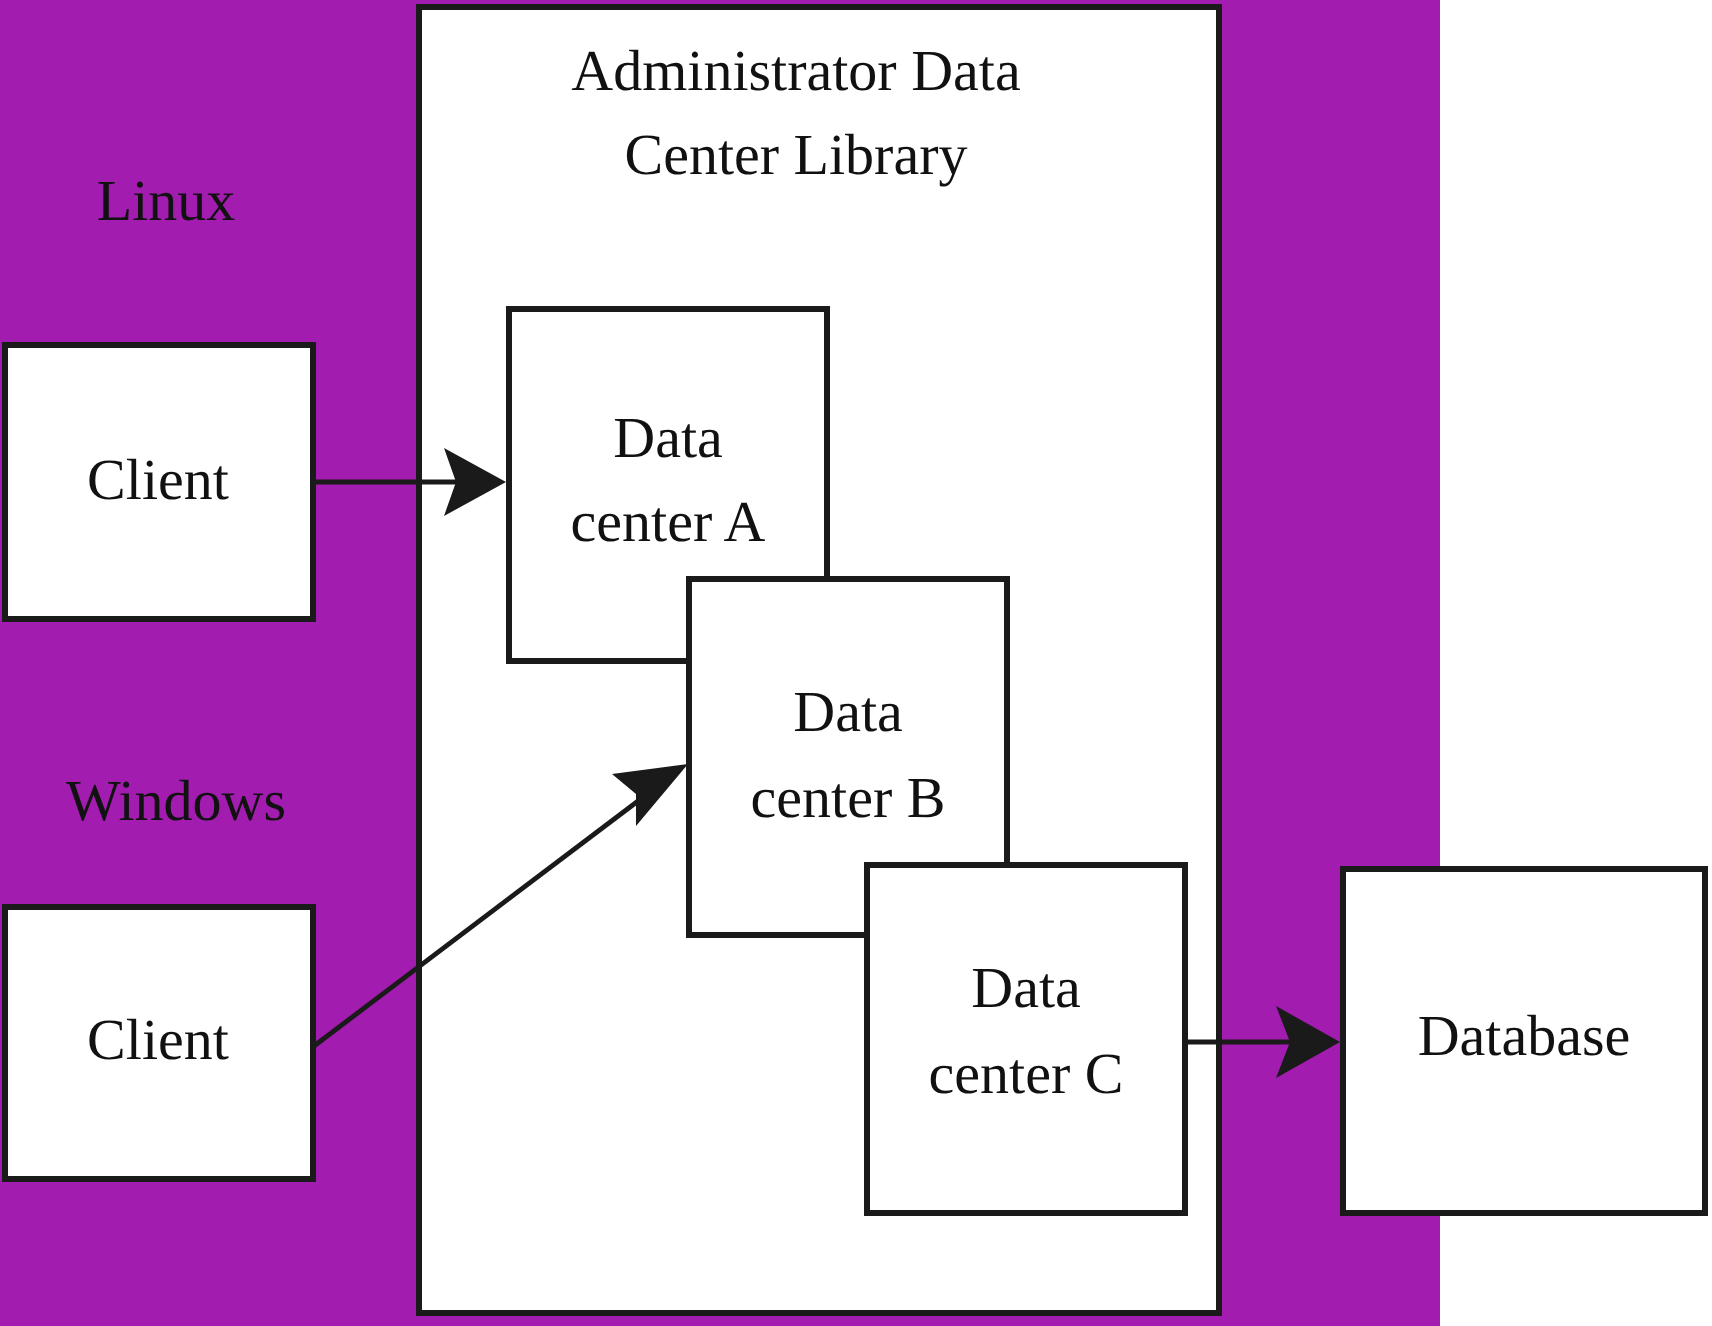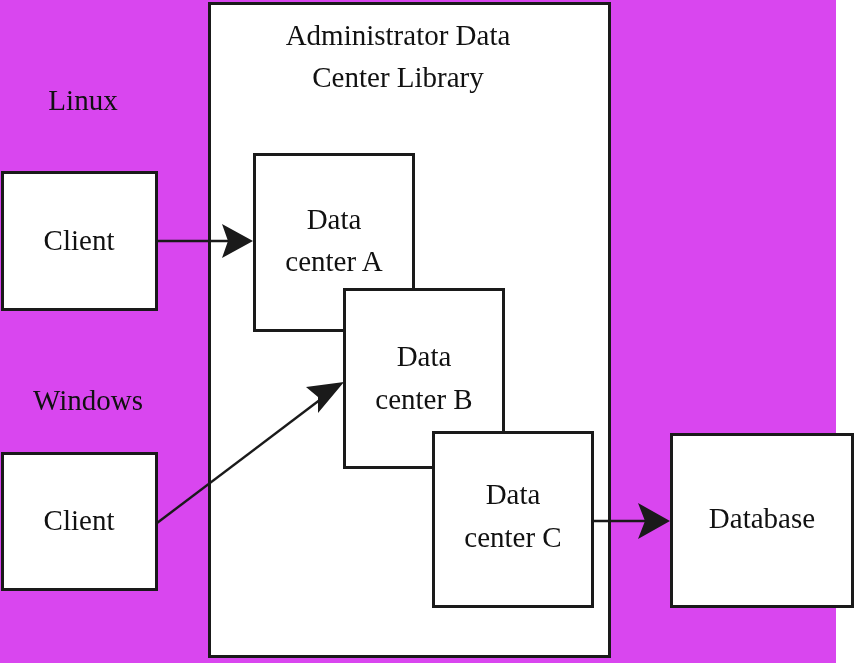--- a/index.html
+++ b/index.html
@@ -8,23 +8,23 @@
     background: #ffffff;
   }
   body {
     width: 856px;
     height: 663px;
     overflow: hidden;
     font-family: "Liberation Serif", "DejaVu Serif", serif;
   }
   #diagram-root {
     position: relative;
-    width: 836px;
+    width: 720px;
     height: 663px;
-    background: #d946ef;
+    background: #a21caf;
   }
   svg#diagram-svg {
     position: absolute;
     top: 0;
     left: 0;
     width: 856px;
     height: 663px;
     display: block;
   }
   .box-rect {

